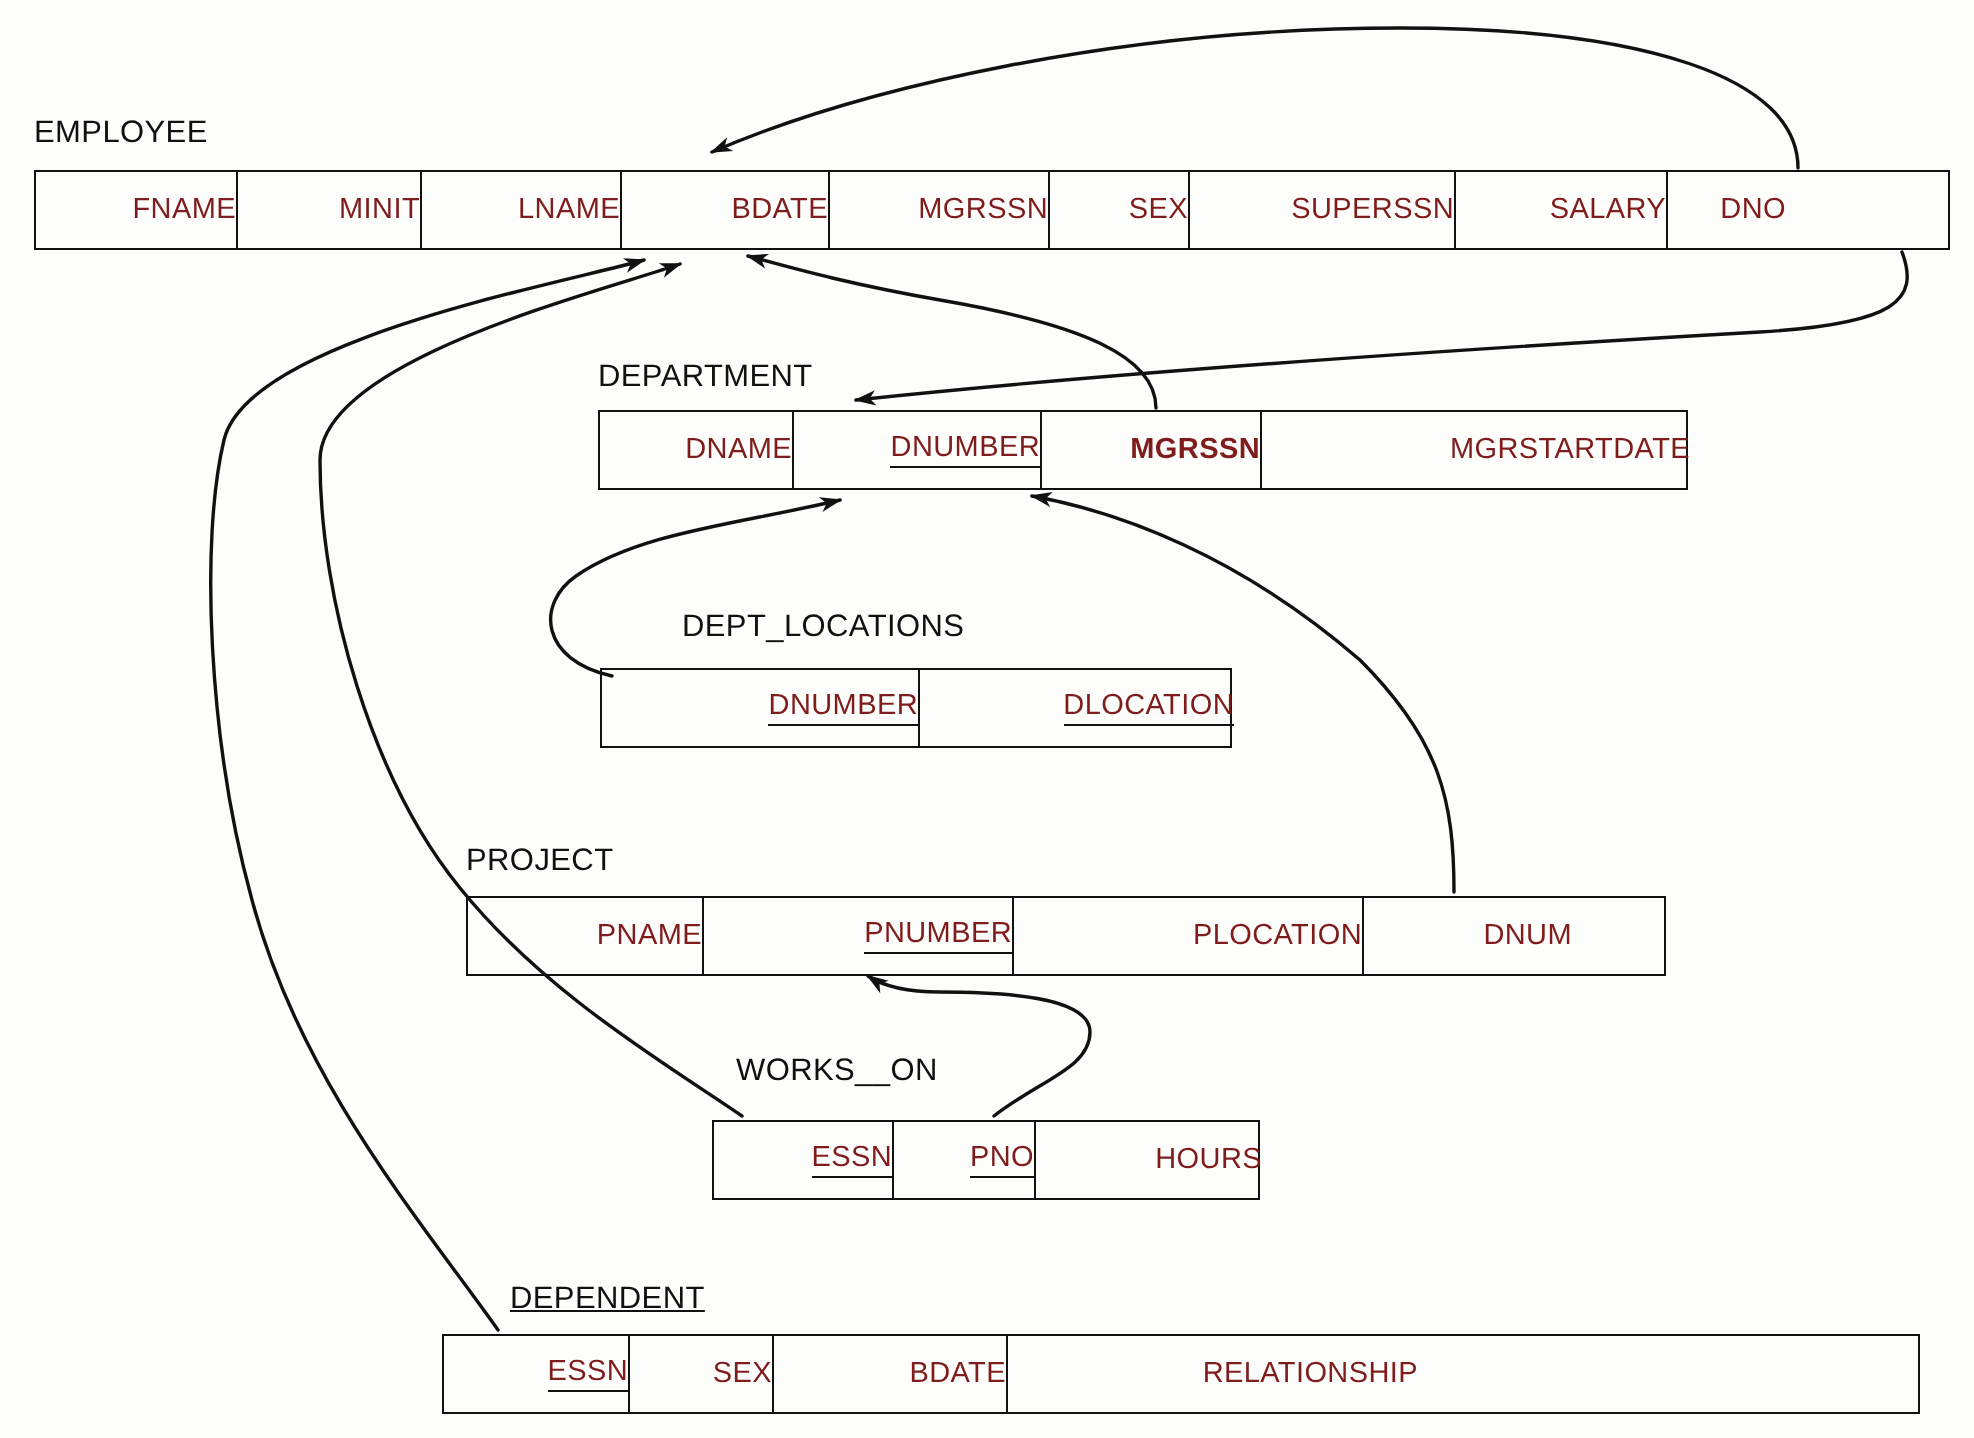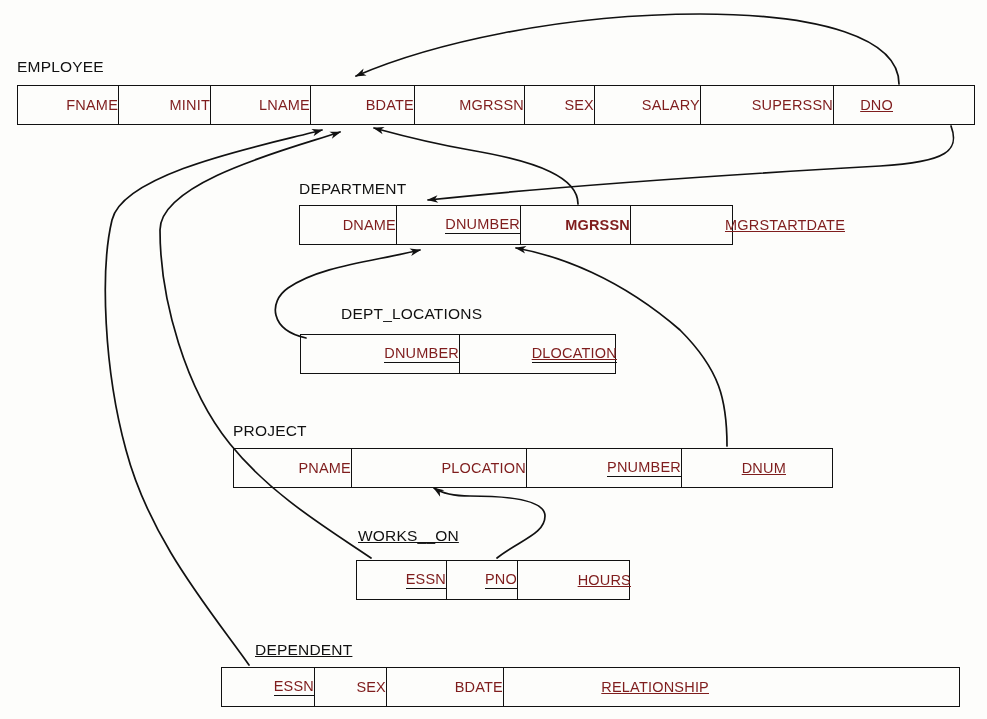--- a/index.html
+++ b/index.html
@@ -51,21 +51,20 @@
     align-items: center;
     justify-content: flex-end;
     font-size: 14.5px;
     letter-spacing: 0.2px;
     white-space: nowrap;
     color: #7f1d1d;
     position: relative;
   }
   .attr:last-child {
     border-right: none;
-    text-decoration: underline;
   }
   .attr span.lbl {
     display: inline-block;
     padding-bottom: 1px;
   }
   .attr.pk span.lbl {
     border-bottom: 1.5px solid #111;
   }
 </style>
 </head>
@@ -106,34 +105,34 @@
           </div>
           <div class="attr" style="width: 104px; flex: 0 0 104px;">
             <span class="lbl">BDATE</span>
           </div>
           <div class="attr" style="width: 110px; flex: 0 0 110px;">
             <span class="lbl">MGRSSN</span>
           </div>
           <div class="attr" style="width: 70px; flex: 0 0 70px;">
             <span class="lbl">SEX</span>
           </div>
+          <div class="attr" style="width: 133px; flex: 0 0 133px;">
+            <span class="lbl">SUPERSSN</span>
+          </div>
           <div class="attr" style="width: 106px; flex: 0 0 106px;">
             <span class="lbl">SALARY</span>
           </div>
-          <div class="attr" style="width: 133px; flex: 0 0 133px;">
-            <span class="lbl">SUPERSSN</span>
-          </div>
           <div class="attr" style="width: 59px; flex: 0 0 59px;">
             <span class="lbl">DNO</span>
           </div>
         </div>
       </div>
       <div class="relation">
         <div class="relation-name" style="left: 299px; top: 180px;">DEPARTMENT</div>
-        <div class="attr-row" style="left: 299px; top: 205px; width: 434px; height: 40px;">
+        <div class="attr-row" style="left: 299px; top: 205px; width: 545px; height: 40px;">
           <div class="attr" style="width: 97px; flex: 0 0 97px;">
             <span class="lbl">DNAME</span>
           </div>
           <div class="attr pk" style="width: 124px; flex: 0 0 124px;">
             <span class="lbl">DNUMBER</span>
           </div>
           <div class="attr" style="width: 110px; flex: 0 0 110px; font-weight: bold;">
             <span class="lbl">MGRSSN</span>
           </div>
           <div class="attr" style="width: 214px; flex: 0 0 214px;">
@@ -151,33 +150,33 @@
             <span class="lbl">DLOCATION</span>
           </div>
         </div>
       </div>
       <div class="relation">
         <div class="relation-name" style="left: 233px; top: 422px;">PROJECT</div>
         <div class="attr-row" style="left: 233px; top: 448px; width: 600px; height: 40px;">
           <div class="attr" style="width: 118px; flex: 0 0 118px;">
             <span class="lbl">PNAME</span>
           </div>
+          <div class="attr pk" style="width: 155px; flex: 0 0 155px;">
+            <span class="lbl">PNUMBER</span>
+          </div>
           <div class="attr" style="width: 175px; flex: 0 0 175px;">
             <span class="lbl">PLOCATION</span>
           </div>
-          <div class="attr pk" style="width: 155px; flex: 0 0 155px;">
-            <span class="lbl">PNUMBER</span>
-          </div>
           <div class="attr" style="width: 104px; flex: 0 0 104px;">
             <span class="lbl">DNUM</span>
           </div>
         </div>
       </div>
       <div class="relation">
-        <div class="relation-name" style="left: 358px; top: 527px; text-decoration: underline;">WORKS__ON</div>
+        <div class="relation-name" style="left: 368px; top: 527px;">WORKS__ON</div>
         <div class="attr-row" style="left: 356px; top: 560px; width: 274px; height: 40px;">
           <div class="attr pk" style="width: 90px; flex: 0 0 90px;">
             <span class="lbl">ESSN</span>
           </div>
           <div class="attr pk" style="width: 71px; flex: 0 0 71px;">
             <span class="lbl">PNO</span>
           </div>
           <div class="attr" style="width: 113px; flex: 0 0 113px;">
             <span class="lbl">HOURS</span>
           </div>

